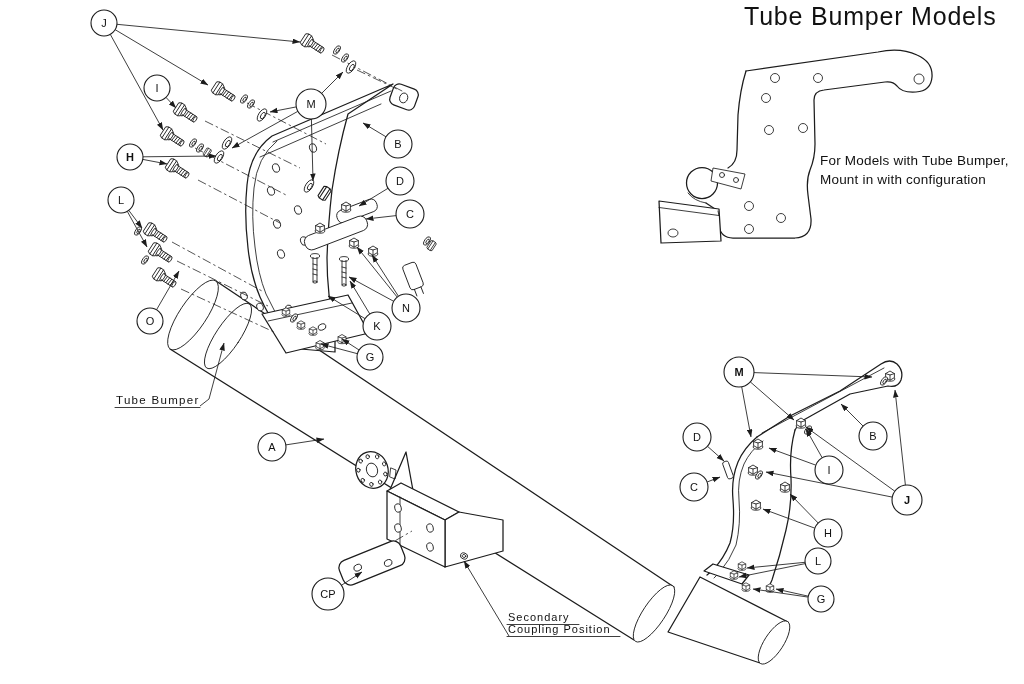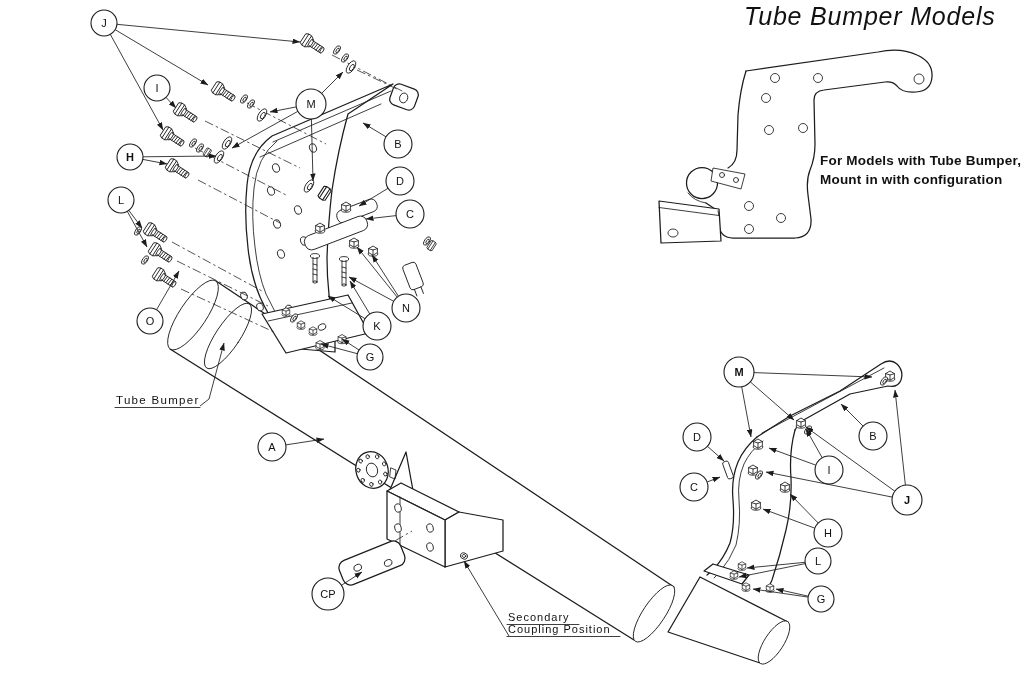--- a/index.html
+++ b/index.html
@@ -1,19 +1,19 @@
 <!DOCTYPE html>
 <html><head>
 <meta charset="utf-8">
 <style>
   html,body{margin:0;padding:0;background:#fff;}
   body{width:1024px;height:684px;font-family:"Liberation Sans",sans-serif;}
   .stage{position:relative;width:1024px;height:684px;background:#fff;overflow:hidden;}
-  .title{position:absolute;left:744px;top:2px;font-size:25px;letter-spacing:.8px;color:#111;font-weight:400;white-space:nowrap;font-style:italic;}
-  .note{position:absolute;left:820px;top:152px;font-size:13.5px;font-weight:700;line-height:1.4;color:#111;letter-spacing:.2px;}
+  .title{position:absolute;left:744px;top:2px;font-size:25px;letter-spacing:.8px;color:#111;font-weight:400;white-space:nowrap;}
+  .note{position:absolute;left:820px;top:152px;font-size:13.5px;font-weight:400;line-height:1.4;color:#111;letter-spacing:.2px;}
   svg.draw{position:absolute;left:0;top:0;}
   
   .ln{fill:none;stroke:#1c1c1c;stroke-width:1.25;stroke-linejoin:round;stroke-linecap:round;}
   .lt{fill:none;stroke:#1c1c1c;stroke-width:.85;stroke-linejoin:round;stroke-linecap:round;}
   .wf{fill:#fff;stroke:#1c1c1c;stroke-width:1.25;stroke-linejoin:round;}
   .wf2{fill:#fff;stroke:#1c1c1c;stroke-width:.85;stroke-linejoin:round;}
   .cl{fill:none;stroke:#1c1c1c;stroke-width:.75;stroke-dasharray:9 3 2.5 3;}
   .ldr{fill:none;stroke:#1c1c1c;stroke-width:.85;}
   .co{fill:#fff;stroke:#1c1c1c;stroke-width:1.1;}
   .ct{font-family:"Liberation Sans",sans-serif;font-size:11px;fill:#111;text-anchor:middle;}

